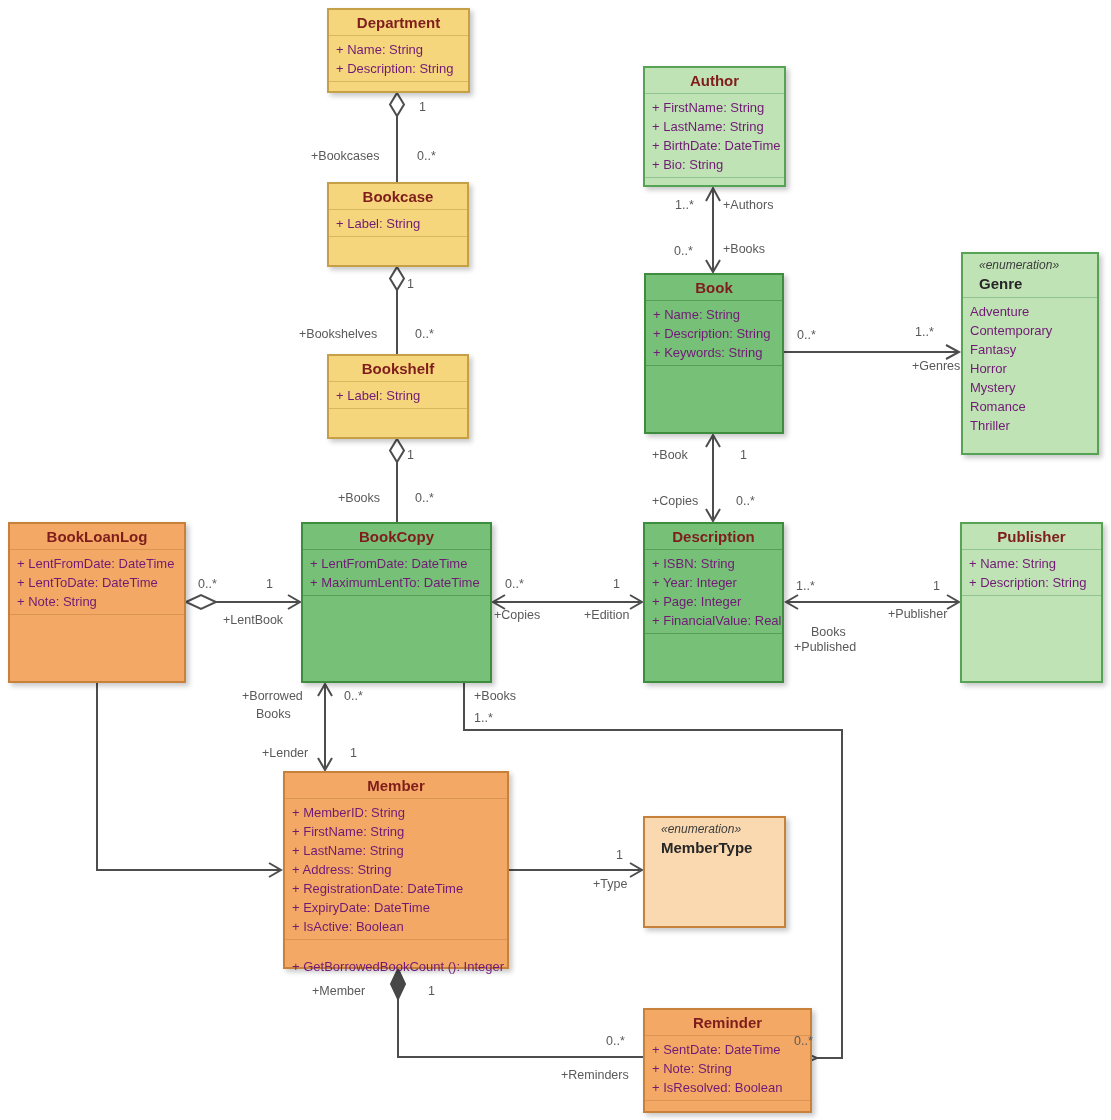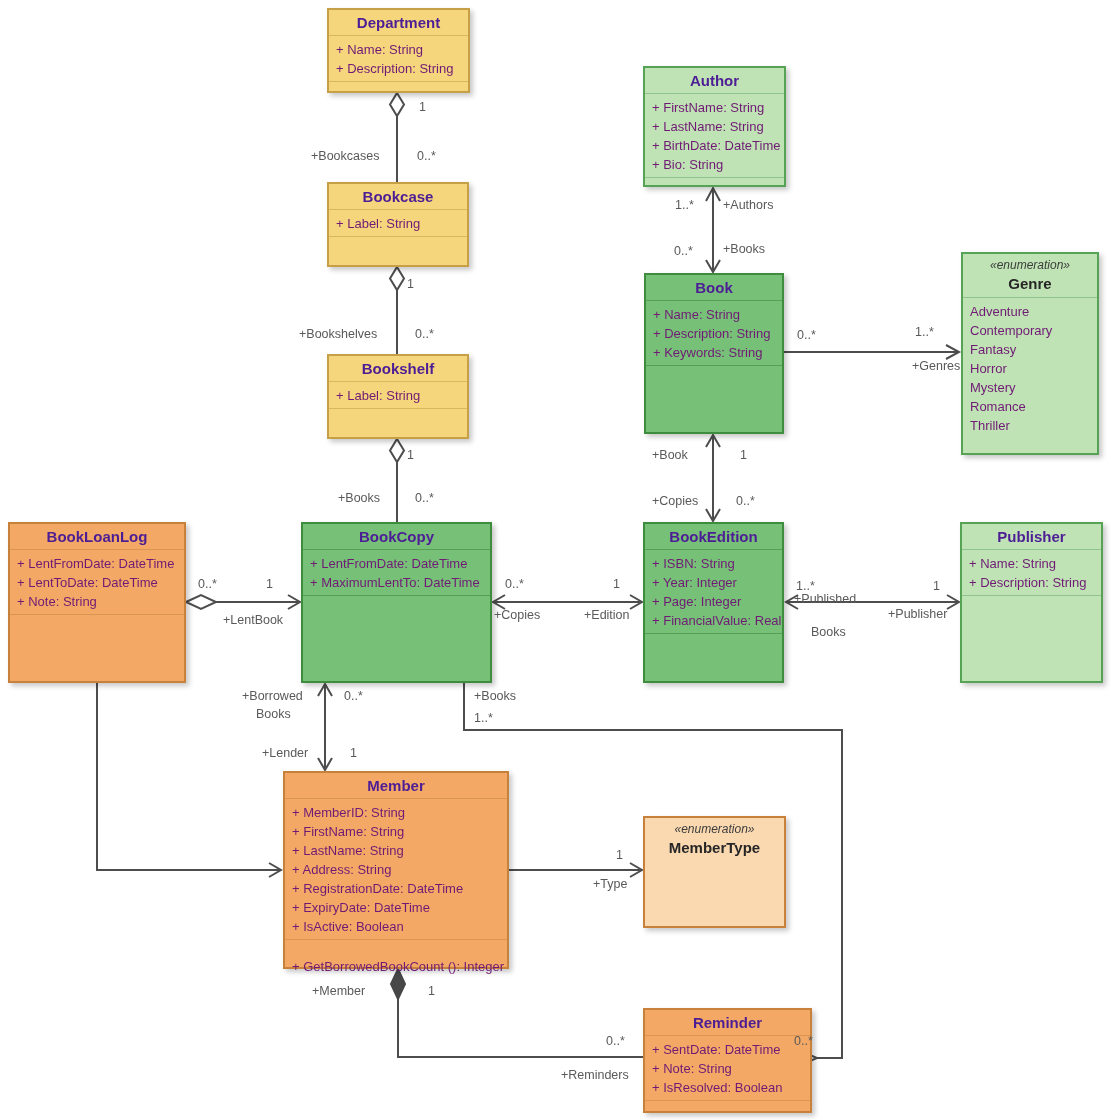--- a/index.html
+++ b/index.html
@@ -9,26 +9,26 @@
   }
   #edges{position:absolute;left:0;top:0;width:1111px;height:1120px;}
   #edges line,#edges polyline,#edges path{stroke:#4d4d4d;stroke-width:2;fill:none;}
   #edges .dia{fill:#ffffff;stroke:#4d4d4d;stroke-width:2;}
   #edges .dia-filled{fill:#474747;stroke:#474747;stroke-width:2;}
   .cls{
     position:absolute;box-sizing:border-box;border:2px solid;display:flex;flex-direction:column;
     box-shadow:3px 3px 5px rgba(0,0,0,0.22);
   }
   .cls-name{flex:0 0 auto;height:25px;line-height:25px;text-align:center;font-weight:bold;
-    font-size:15px;color:#4c1d95;white-space:nowrap;}
+    font-size:15px;color:#7f1d1d;white-space:nowrap;}
   .cls-attrs{flex:0 0 auto;padding:4px 7px 3px 7px;}
   .cls-ops{flex:1 1 auto;padding:17px 7px;min-height:4px;}
   .cls-ops.blank{padding:0;}
   .row{font-size:13px;line-height:19px;color:#701a75;white-space:nowrap;}
-  .enum-head{flex:0 0 auto;text-align:center;padding:4px 0 3px 0;}
+  .enum-head{flex:0 0 auto;text-align:left;padding:4px 0 3px 16px;}
   .stereo{font-style:italic;font-size:12px;color:#3c3c3c;line-height:15px;}
   .enum-name{font-weight:bold;font-size:15px;color:#262626;line-height:21px;}
   .enum .cls-attrs{flex:1 1 auto;}
   
   .c-yellow {background:#F5D67C;border-color:#C5A046;}
   .c-yellow .cls-attrs{border-top:1.5px solid #D9B760;} .c-yellow .cls-ops{border-top:1.5px solid #D9B760;}
   .c-green  {background:#77C078;border-color:#3E8D3E;}
   .c-green  .cls-attrs{border-top:1.5px solid #55A055;} .c-green .cls-ops{border-top:1.5px solid #55A055;}
   .c-lgreen {background:#BFE3B4;border-color:#56A356;}
   .c-lgreen .cls-attrs{border-top:1.5px solid #8FC48D;} .c-lgreen .cls-ops{border-top:1.5px solid #8FC48D;}
@@ -197,21 +197,21 @@
         <div class="row">Contemporary</div>
         <div class="row">Fantasy</div>
         <div class="row">Horror</div>
         <div class="row">Mystery</div>
         <div class="row">Romance</div>
         <div class="row">Thriller</div>
       </div>
   </div>
 
   <div class="cls c-green" style="left:643px;top:522px;width:141px;height:161px">
-    <div class="cls-name">BookEdition</div>
+    <div class="cls-name">Description</div>
     <div class="cls-attrs">
         <div class="row">+ ISBN: String</div>
         <div class="row">+ Year: Integer</div>
         <div class="row">+ Page: Integer</div>
         <div class="row">+ FinancialValue: Real</div>
       </div>
     <div class="cls-ops blank"></div>
   </div>
 
   <div class="cls c-lgreen" style="left:960px;top:522px;width:143px;height:161px">
@@ -276,21 +276,21 @@
   <div class="lbl" style="left:797px;top:328px">0..*</div>
   <div class="lbl" style="left:915px;top:325px">1..*</div>
   <div class="lbl" style="left:912px;top:359px">+Genres</div>
 
   <div class="lbl" style="left:652px;top:448px">+Book</div>
   <div class="lbl" style="left:740px;top:448px">1</div>
   <div class="lbl" style="left:652px;top:494px">+Copies</div>
   <div class="lbl" style="left:736px;top:494px">0..*</div>
 
   <div class="lbl" style="left:796px;top:579px">1..*</div>
-  <div class="lbl" style="left:794px;top:592px">+Published</div>
+  <div class="lbl" style="left:794px;top:640px">+Published</div>
   <div class="lbl" style="left:811px;top:625px">Books</div>
   <div class="lbl" style="left:933px;top:579px">1</div>
   <div class="lbl" style="left:888px;top:607px">+Publisher</div>
 
   <div class="lbl" style="left:505px;top:577px">0..*</div>
   <div class="lbl" style="left:494px;top:608px">+Copies</div>
   <div class="lbl" style="left:613px;top:577px">1</div>
   <div class="lbl" style="left:584px;top:608px">+Edition</div>
 
   <div class="lbl" style="left:198px;top:577px">0..*</div>

